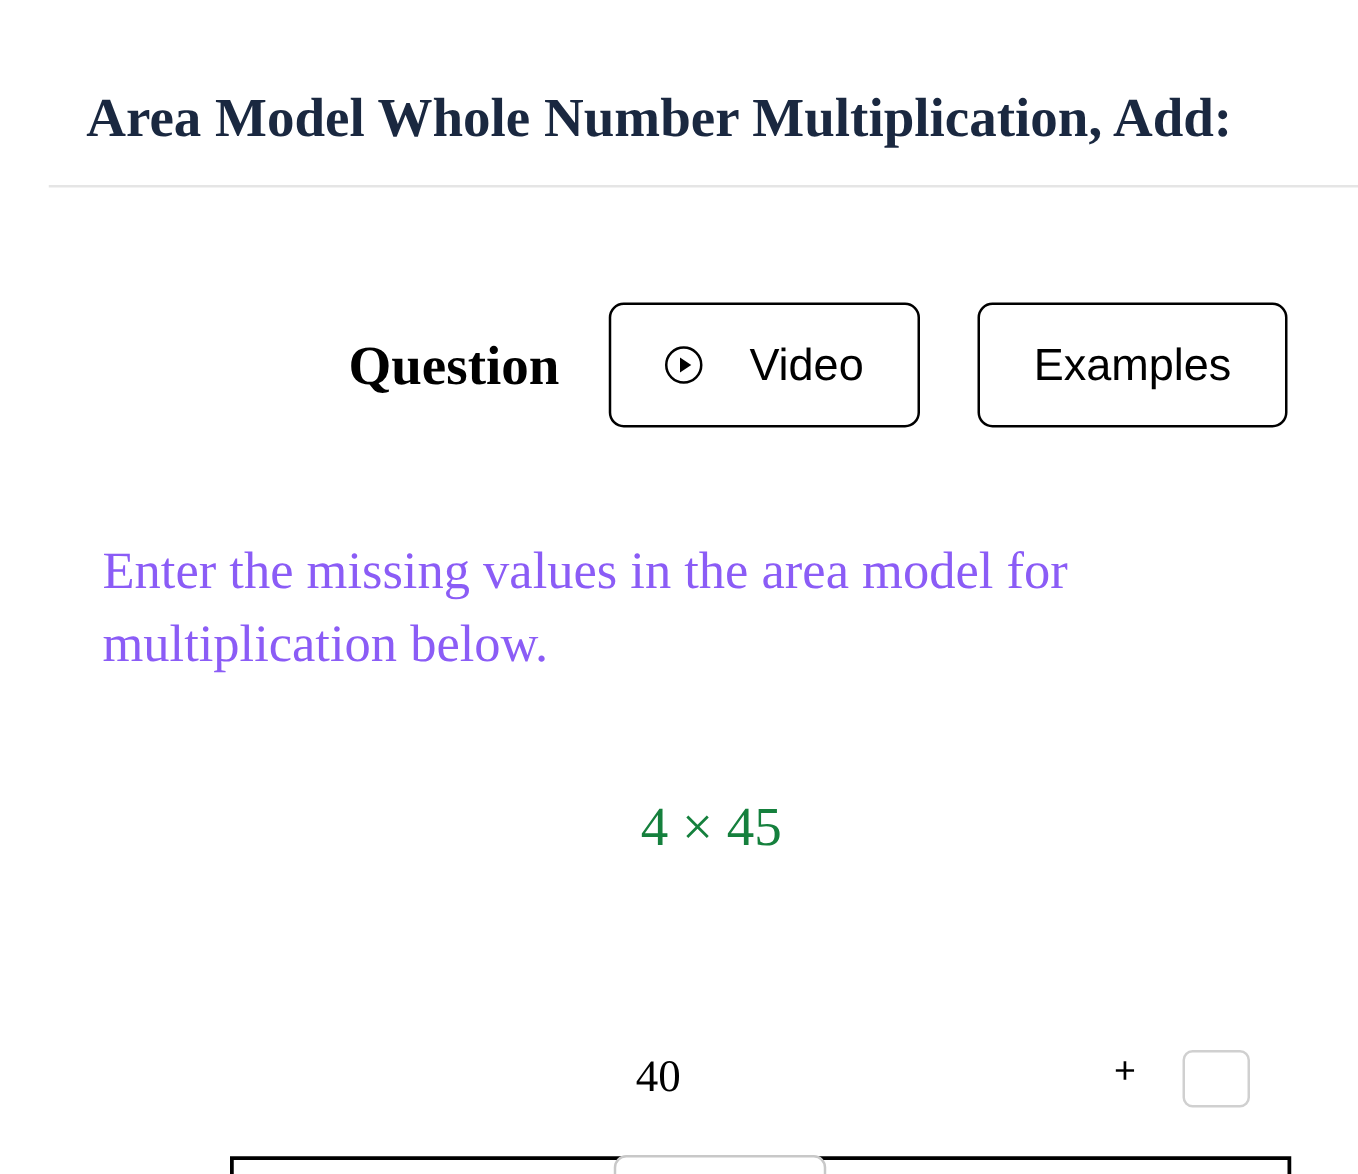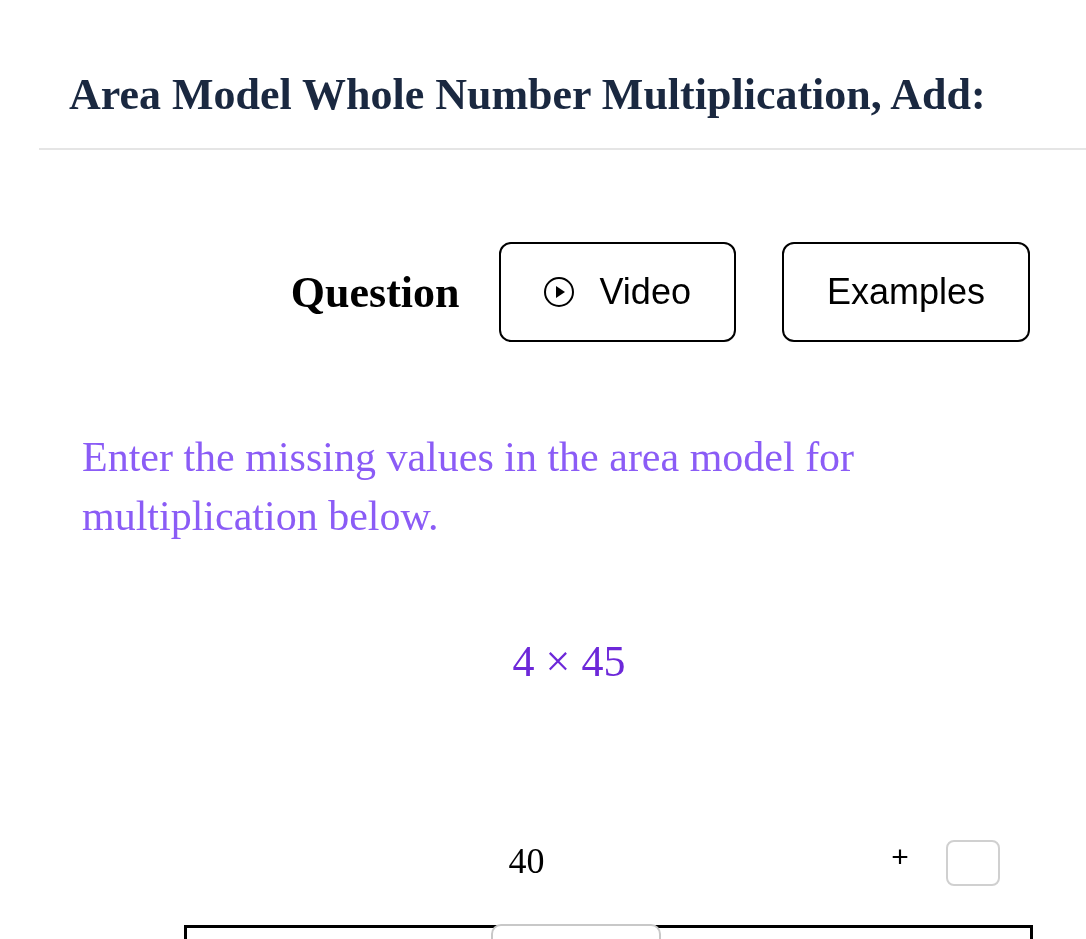--- a/index.html
+++ b/index.html
@@ -36,20 +36,21 @@
       color: #000;
     }
     .button-group {
       display: flex;
       gap: 20px;
     }
     .btn {
       display: flex;
       align-items: center;
       justify-content: center;
+      gap: 12px;
       padding: 14px 30px;
       border: 2px solid #000;
       border-radius: 12px;
       background: #fff;
       font-size: 36px;
       font-family: -apple-system, BlinkMacSystemFont, 'Segoe UI', Arial, sans-serif;
       color: #000;
       cursor: pointer;
       min-width: 220px;
     }
@@ -75,21 +76,21 @@
     }
     .instruction {
       font-size: 42px;
       line-height: 1.4;
       color: #8b5cf6;
       margin-bottom: 90px;
     }
     .expression {
       font-size: 44px;
       text-align: center;
-      color: #6d28d9;
+      color: #15803d;
       font-family: Georgia, 'Times New Roman', serif;
     }
     .area-model-wrapper {
       margin-top: 140px;
       padding: 0 30px;
     }
     .top-labels {
       display: flex;
       padding-left: 50px;
       margin-bottom: 8px;

